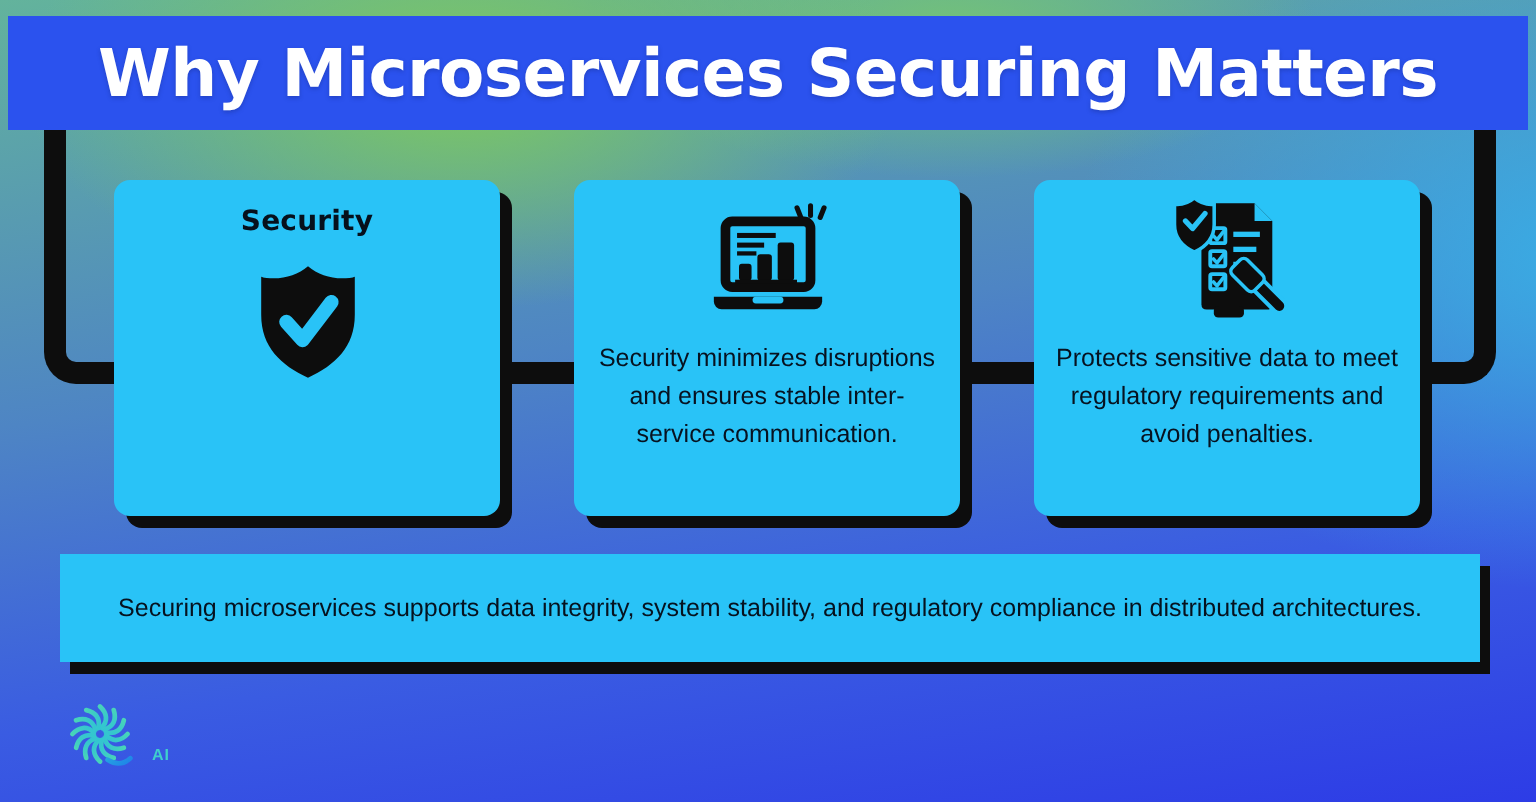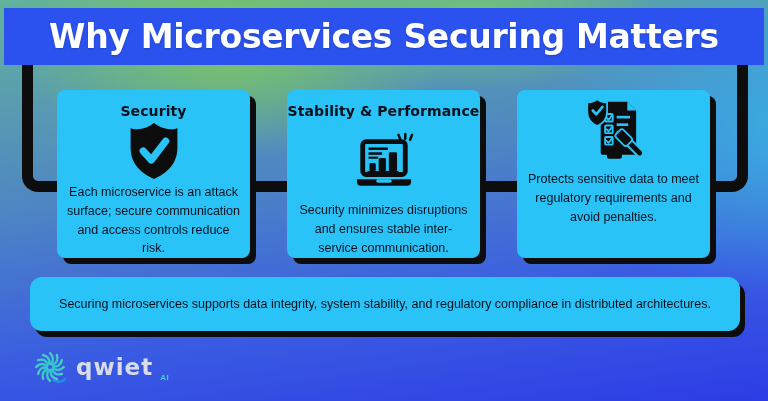--- a/index.html
+++ b/index.html
@@ -39,21 +39,21 @@
     margin-top:13px;height:18px;font-size:14px;font-weight:bold;color:#06101c;
     font-family:"DejaVu Sans","Liberation Sans",sans-serif;letter-spacing:.1px;white-space:nowrap;
   }
   .card-icon{height:80px;display:flex;align-items:center;justify-content:center;}
   .card-text{
     font-size:12.5px;line-height:1.5;color:#071220;text-align:center;padding:0 9px;
   }
   
   .summary{
     position:absolute;left:30px;top:277px;width:710px;height:54px;box-sizing:border-box;
-    background:#29c3f7;border-radius:12px;box-shadow:5px 6px 0 #0d0d0d;
+    background:#29c3f7;border-radius:0;box-shadow:5px 6px 0 #0d0d0d;
     display:flex;align-items:center;justify-content:center;padding:0 26px;z-index:2;
   }
   .summary p{margin:0;font-size:12.5px;line-height:1.45;color:#06121f;text-align:center;}
   
   .logo{position:absolute;left:31px;top:348px;display:flex;align-items:center;gap:7px;z-index:2;}
   .logo-word{
     color:#d7dce8;font-size:23px;font-weight:bold;letter-spacing:1px;
     font-family:"DejaVu Sans","Liberation Sans",sans-serif;line-height:1;
   }
   .logo-ai{color:#3fd0cc;font-size:8px;font-weight:bold;letter-spacing:.5px;align-self:flex-start;margin-top:25px;}
@@ -73,25 +73,23 @@
   <div class="cards">
 
     <div class="card">
       <div class="card-title">Security</div>
       <div class="card-icon">
         <svg width="54" height="62" viewBox="0 0 60 68">
           <path d="M30 3 C36 8 44 10.5 53 9.5 C54.5 9.3 55.5 9 56 8.8 L56 30 C56 48 45 58 30 65 C15 58 4 48 4 30 L4 8.8 C4.5 9 5.5 9.3 7 9.5 C16 10.5 24 8 30 3 Z" fill="#0d0d0d"></path>
           <path d="M18 34 L27 44 L43 23" fill="none" stroke="#29c3f7" stroke-width="8" stroke-linecap="round" stroke-linejoin="round"></path>
         </svg>
       </div>
-      <div class="card-text">Each microservice is an attack surface; secure communication and access controls reduce risk.</div>
     </div>
 
     <div class="card">
-      <div class="card-title">Stability &amp; Performance</div>
       <div class="card-icon">
         <svg width="66" height="58" viewBox="0 0 68 60">
           <g stroke="#0d0d0d" stroke-width="2.6" stroke-linecap="round">
             <line x1="51" y1="8" x2="49" y2="3"></line>
             <line x1="56" y1="7" x2="56" y2="2"></line>
             <line x1="61" y1="8" x2="63" y2="3"></line>
           </g>
           <rect x="12" y="10" width="44" height="34" rx="3.5" fill="none" stroke="#0d0d0d" stroke-width="5"></rect>
           <rect x="18" y="16" width="20" height="2.6" fill="#0d0d0d"></rect>
           <rect x="18" y="21" width="14" height="2.6" fill="#0d0d0d"></rect>
@@ -162,17 +160,16 @@
           <path d="M20 5.5 C23.8 9 24.3 13.2 20.8 16.8" transform="rotate(180 20 20)"></path>
           <path d="M20 5.5 C23.8 9 24.3 13.2 20.8 16.8" transform="rotate(210 20 20)"></path>
           <path d="M20 5.5 C23.8 9 24.3 13.2 20.8 16.8" transform="rotate(240 20 20)"></path>
           <path d="M20 5.5 C23.8 9 24.3 13.2 20.8 16.8" transform="rotate(270 20 20)"></path>
           <path d="M20 5.5 C23.8 9 24.3 13.2 20.8 16.8" transform="rotate(300 20 20)"></path>
           <path d="M20 5.5 C23.8 9 24.3 13.2 20.8 16.8" transform="rotate(330 20 20)"></path>
           <path d="M24 33.6 C28.5 36.4 32.5 36 36 32.8"></path>
         </g>
       </svg>
     </span>
-    <span class="logo-word">qwiet</span>
     <span class="logo-ai">AI</span>
   </div>
 
 </div>
 
 </body></html>

